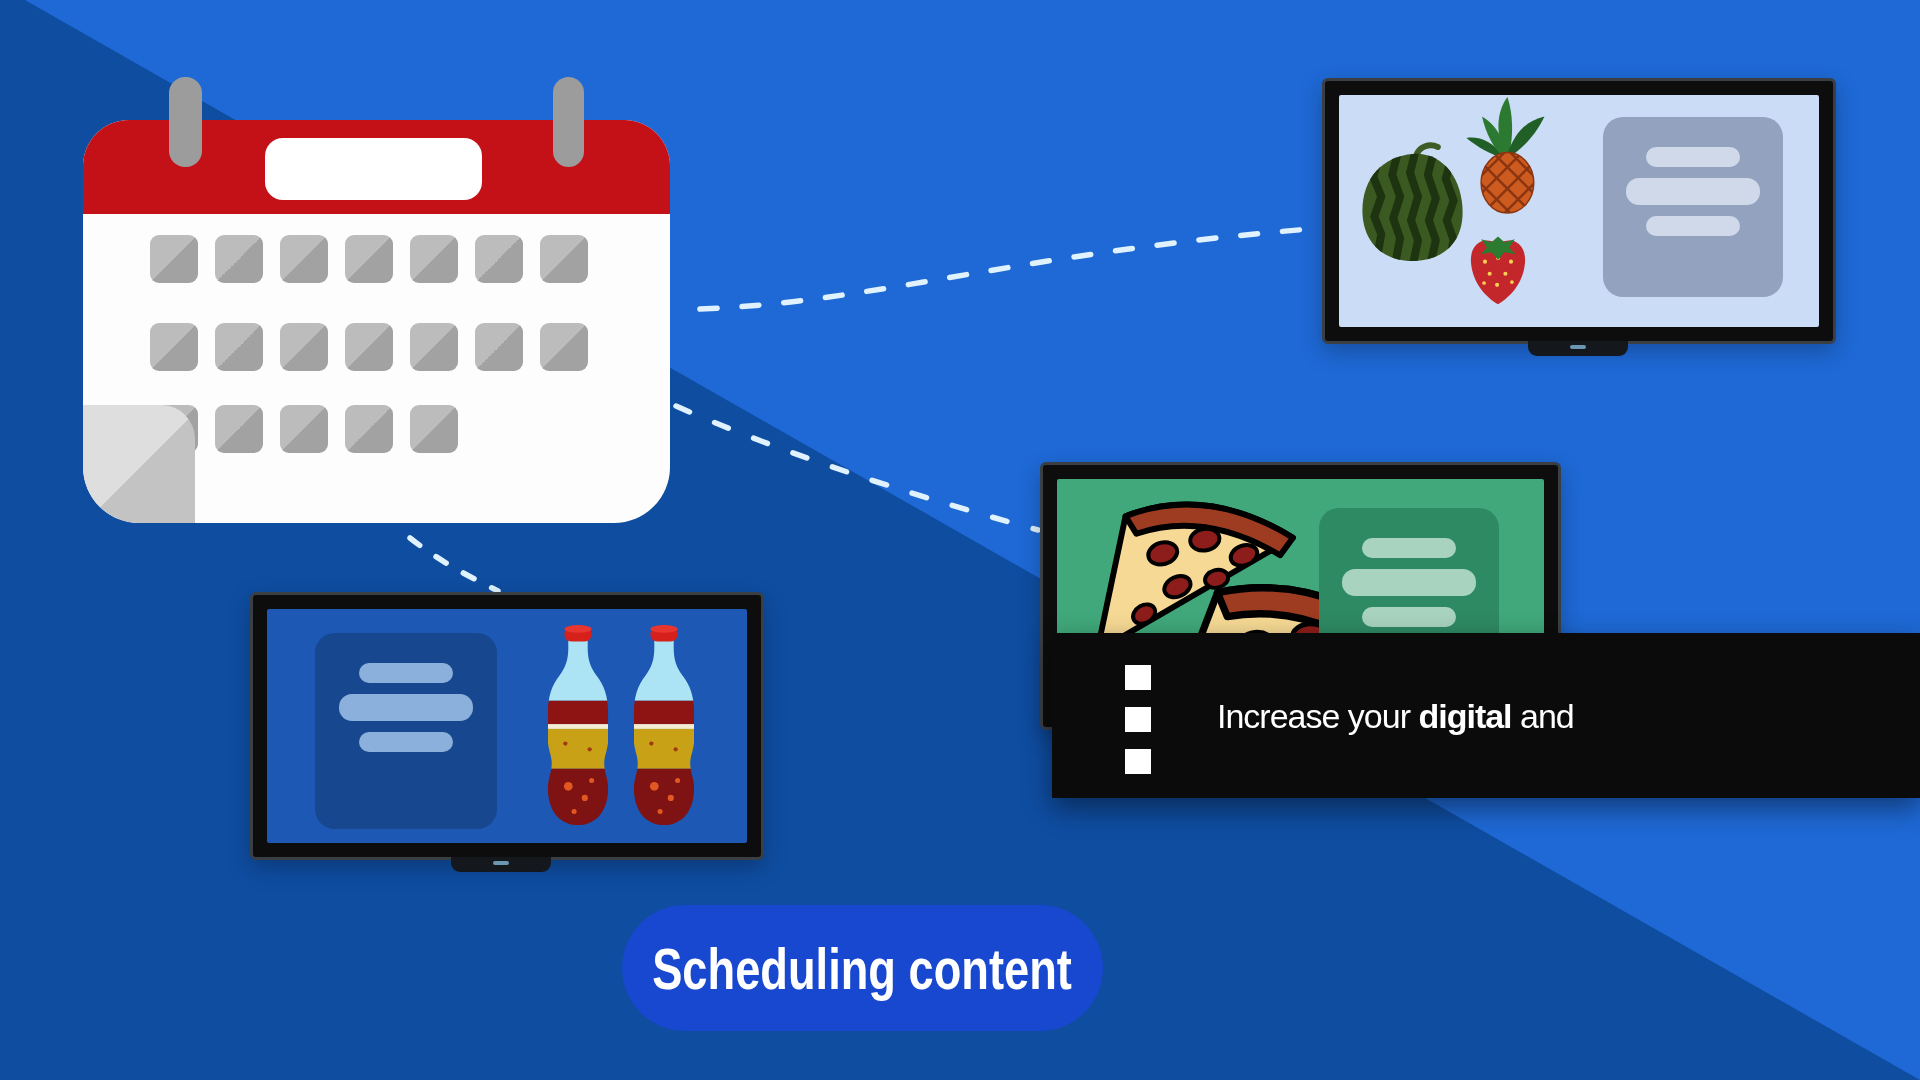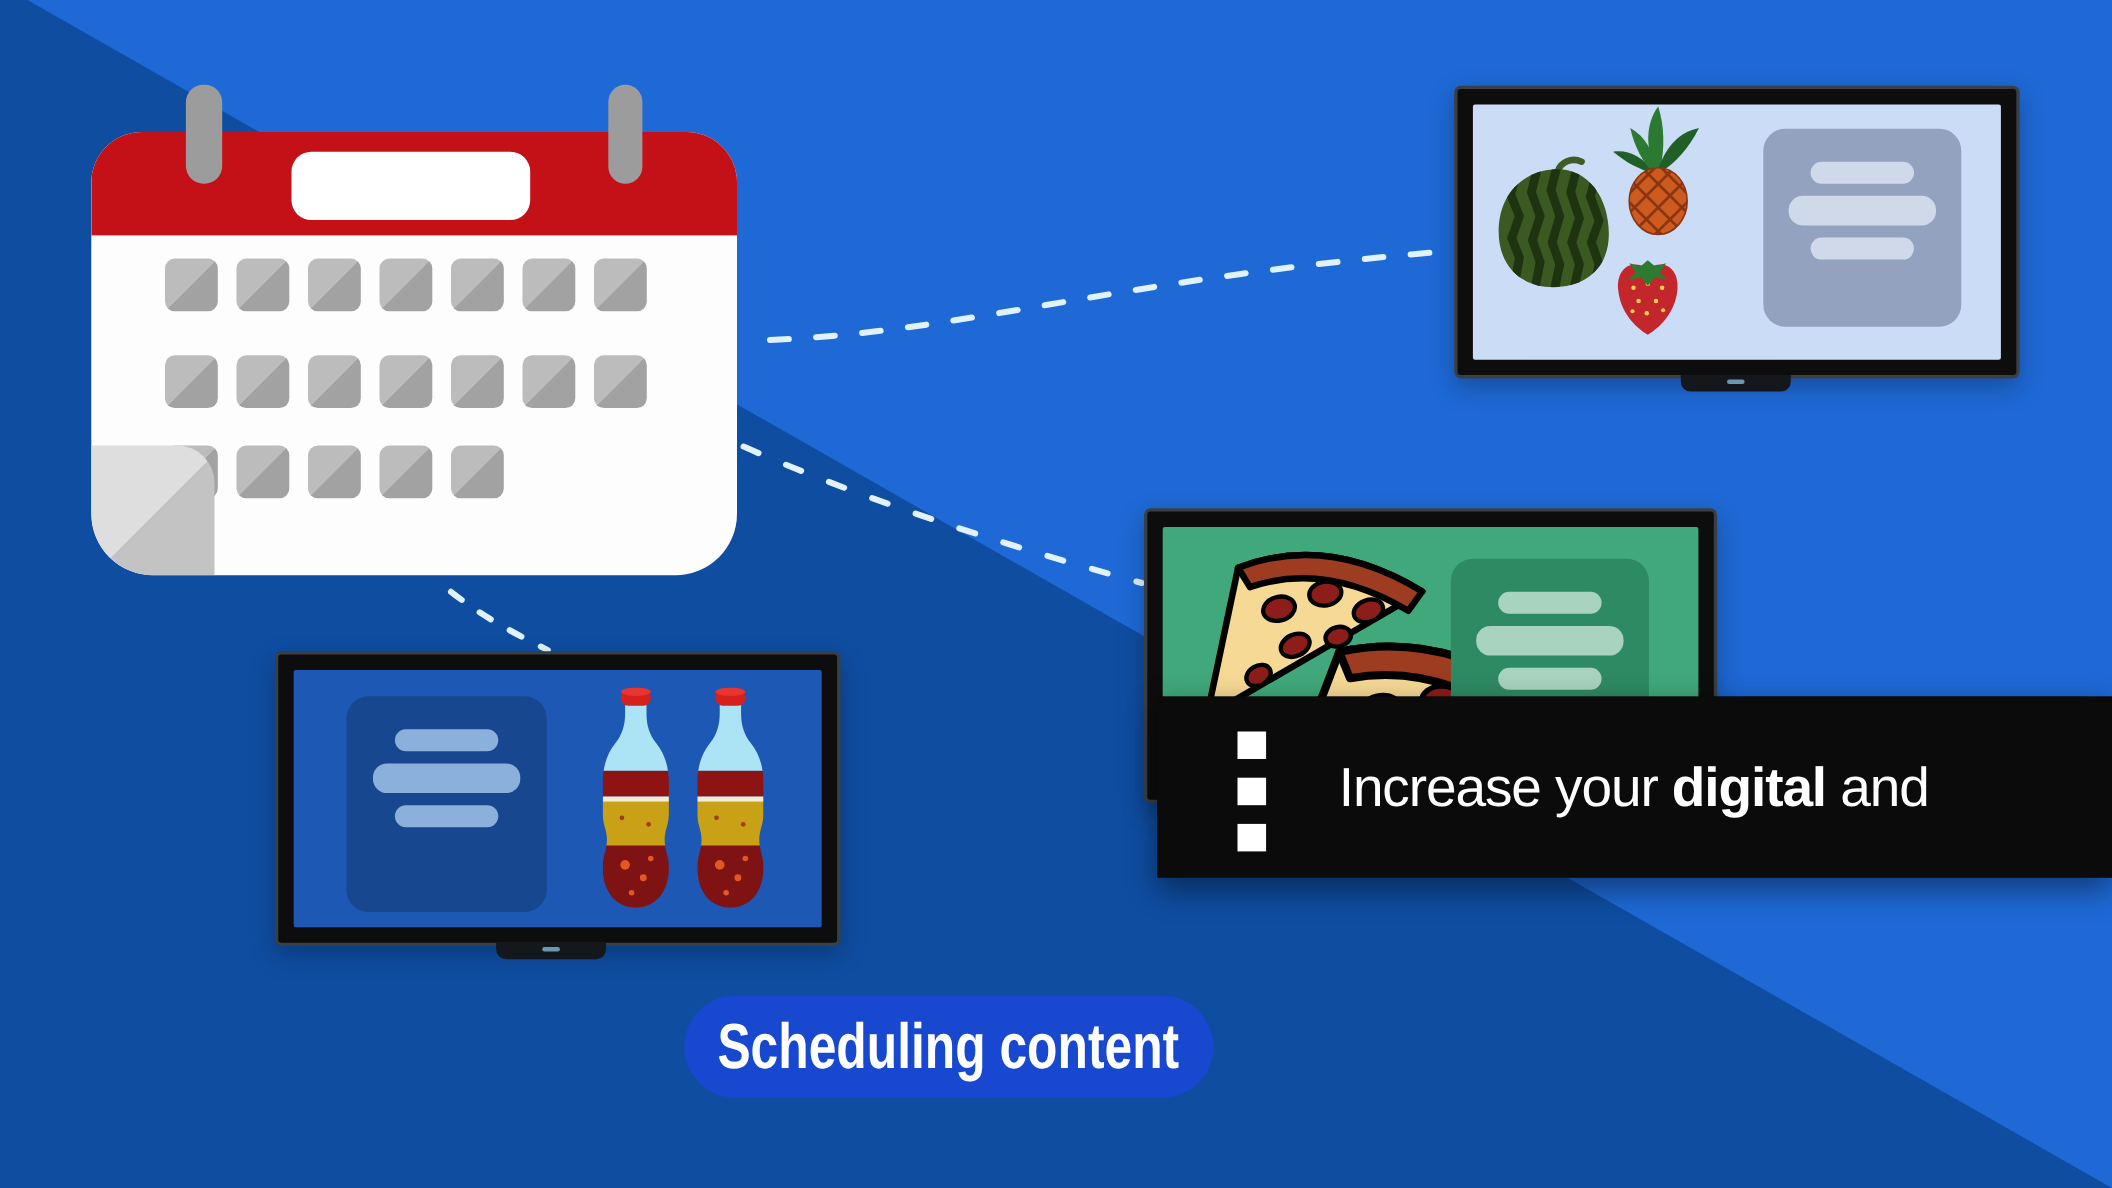--- a/index.html
+++ b/index.html
@@ -48,25 +48,25 @@
   .panel .l2{width:134px;height:27px;}
   .panel-fruit{background:#93a3bf;}  .panel-fruit .l{background:#cfd9ea;}
   .panel-pizza{background:#2e8a62;}  .panel-pizza .l{background:#a8d3bf;}
   .panel-cola{background:#16478f;}   .panel-cola .l{background:#8cb0dc;}
   
   .banner{position:absolute;left:1052px;top:633px;width:868px;height:165px;
           background:var(--banner-black,#0b0b0b);z-index:30;display:flex;align-items:center;
           box-shadow:0 10px 26px rgba(0,0,0,.45);}
   .banner .bullets{position:absolute;left:73px;top:32px;display:flex;flex-direction:column;gap:17px;}
   .banner .bullets span{width:26px;height:25px;background:#fff;display:block;}
-  .banner .text{margin-left:165px;color:#fff;font-size:50px;line-height:66px;letter-spacing:-1px;}
+  .banner .text{margin-left:165px;color:#fff;font-size:34px;line-height:66px;letter-spacing:-1px;}
   .banner .lt{font-weight:400;}
   .banner .bd{font-weight:700;}
   
-  .pill{position:absolute;left:622px;top:905px;width:481px;height:93px;border-radius:67px;
+  .pill{position:absolute;left:622px;top:905px;width:481px;height:126px;border-radius:67px;
         background:var(--pill-blue,#1848d0);z-index:20;display:flex;align-items:center;justify-content:center;}
   .pill span{color:#fff;font-weight:700;font-size:58px;white-space:nowrap;
              transform:scaleX(.78);letter-spacing:0;}
 </style>
 </head>
 <body>
 
 <div id="stage">
 
   <div class="bg-dark"></div>

